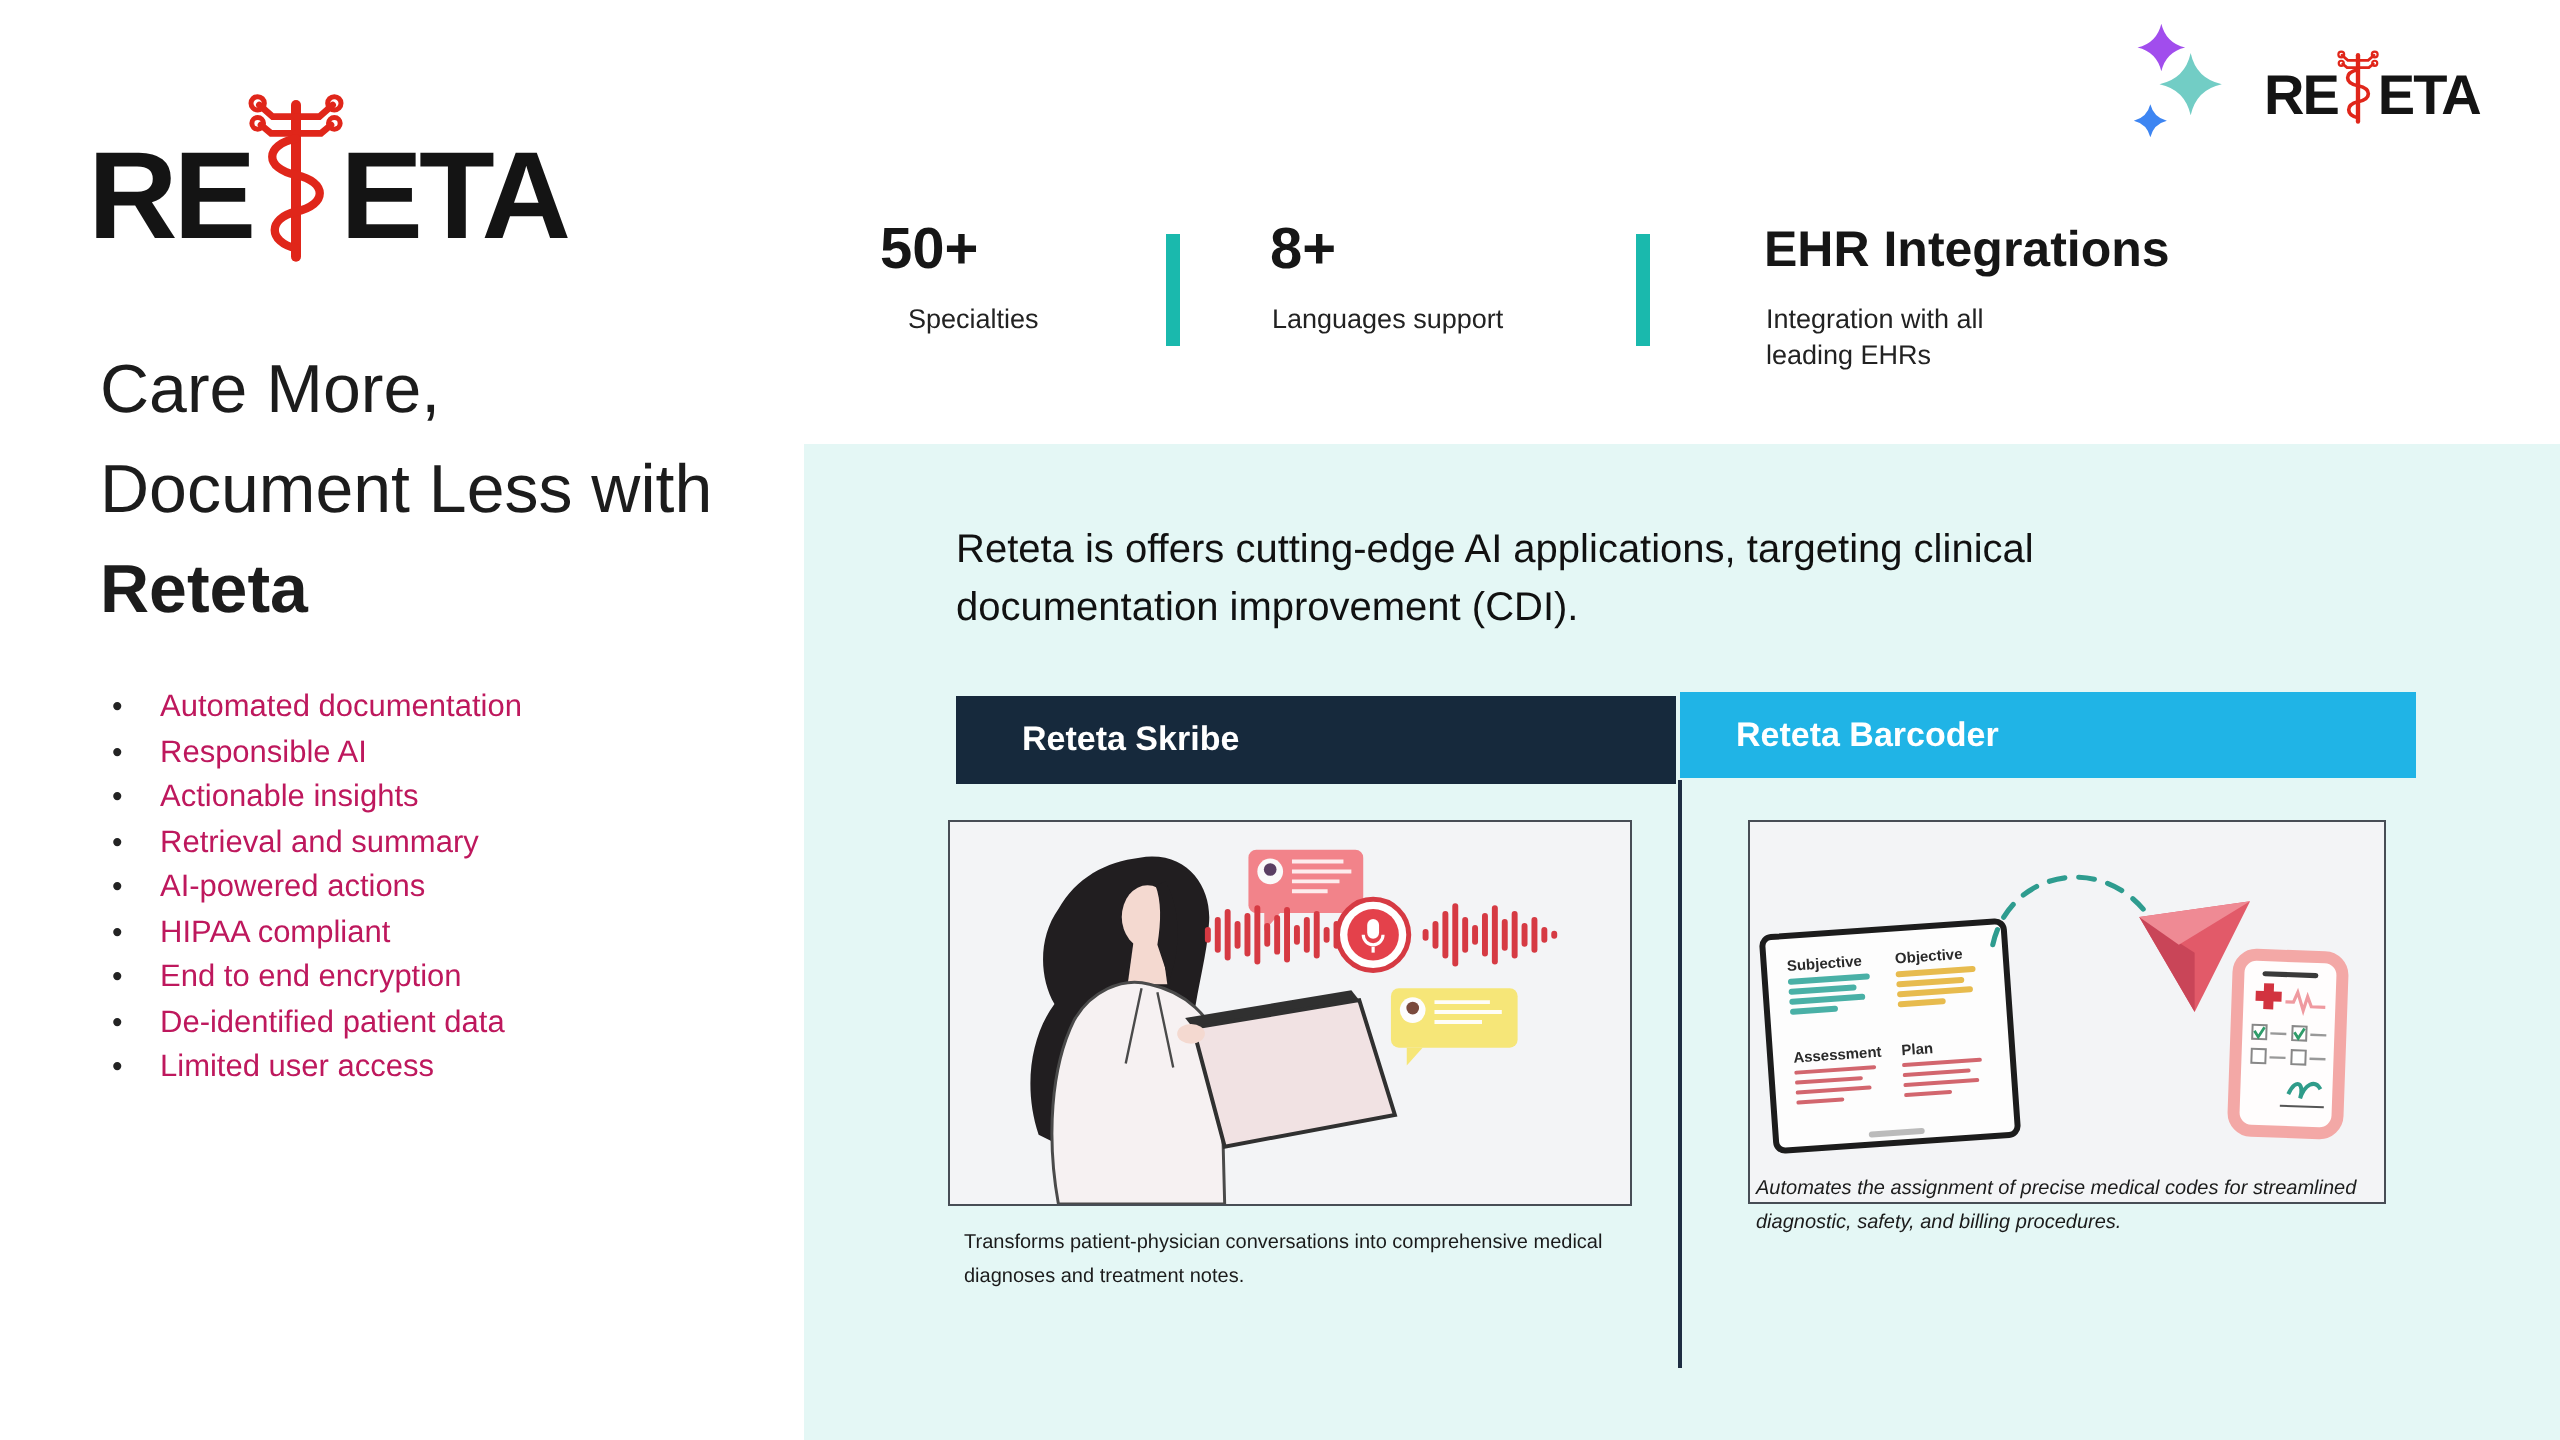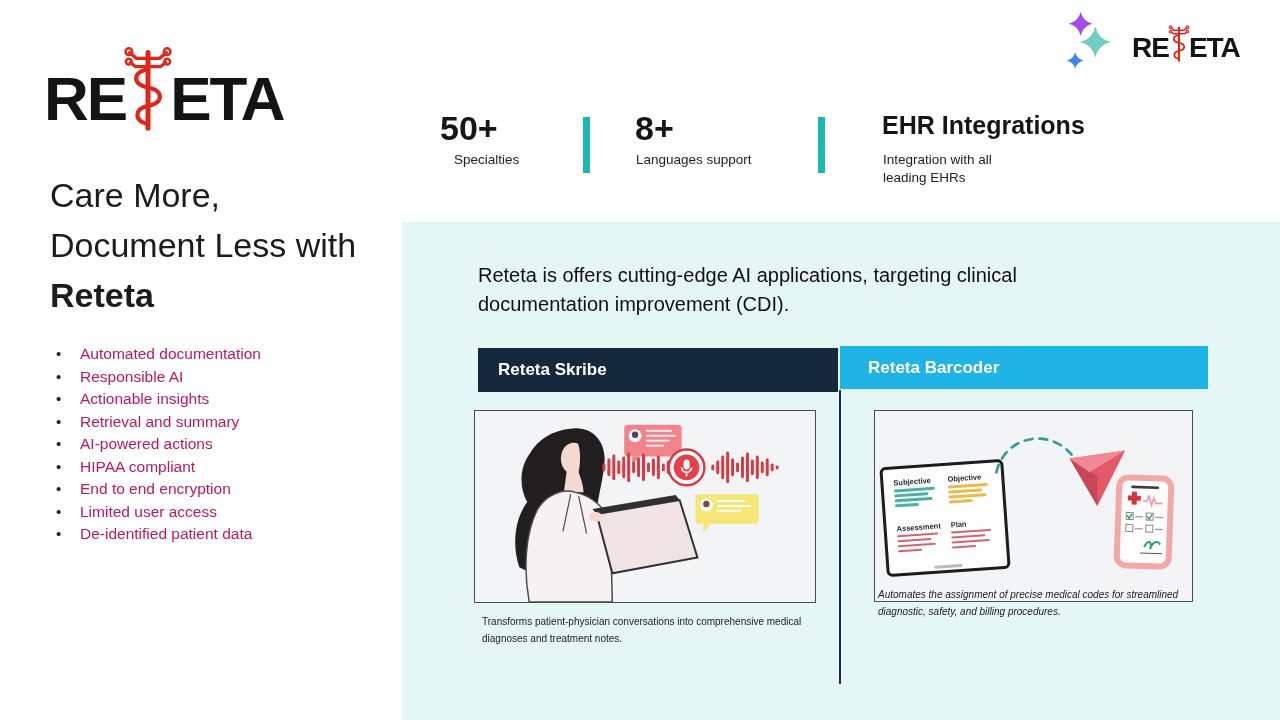--- a/index.html
+++ b/index.html
@@ -14,38 +14,38 @@
               font-size:62px; font-weight:700; letter-spacing:-2px; line-height:1; }
   .cad-big { width:50px; height:92px; margin:0 -3px -6px -3px; }
 
   
   .corner-logo { position:absolute; left:1060px; top:10px; display:flex; align-items:center; gap:16px; }
   .sparkles { width:56px; height:66px; }
   .corner-wordmark { display:flex; align-items:flex-end; font-size:28px; font-weight:700; letter-spacing:-1px; color:#141414; line-height:1; }
   .cad-small { width:22px; height:40px; margin:0 -1px -2px -1px; }
 
   
-  .stat-value { position:absolute; font-weight:700; color:#161616; font-size:34px; line-height:1; }
+  .stat-value { position:absolute; font-weight:700; color:#161616; font-size:29px; line-height:1; }
   .stat-value.wide { font-size:25px; }
   .stat-label { position:absolute; font-size:13.5px; color:#222; line-height:18px; }
   .stat-divider { position:absolute; width:7px; height:56px; background:#1ab9ad; }
 
   
   .headline { position:absolute; left:50px; top:170px; font-size:34px; line-height:50px; color:#1c1c1c; font-weight:400; }
   .headline .bold { font-weight:700; }
   .bullets { position:absolute; left:54px; top:346px; width:330px; list-style:none; }
   .bullets li { position:relative; padding-left:26px; font-size:15.5px; color:#be185d; margin-bottom:6.5px; line-height:16px; }
   .bullets li::before { content:"•"; position:absolute; left:2px; top:0; font-size:15px; color:#232323; }
 
   
   .intro { position:absolute; left:478px; top:261px; width:612px; font-size:20px; line-height:29px; color:#111; }
 
   
   .card-header { position:absolute; height:44px; display:flex; align-items:center; color:#fff; font-weight:700; font-size:17px; }
-  .card-header.dark { left:478px; top:348px; width:360px; background:#16293c; padding-left:20px; }
+  .card-header.dark { left:478px; top:348px; width:360px; background:#16293c; padding-left:33px; }
   .card-header.blue { left:840px; top:346px; width:368px; height:43px; background:#20b4e6; padding-left:28px; }
 
   .v-divider { position:absolute; left:839px; top:390px; width:2px; height:294px; background:#1d2d42; }
 
   
   .illus { position:absolute; background:#f3f4f6; border:1px solid #474d55; }
   .illus-left  { left:474px; top:410px; width:342px; height:193px; }
   .illus-right { left:874px; top:410px; width:319px; height:192px; overflow:hidden; }
   .illus svg.fill { position:absolute; inset:0; width:100%; height:100%; }
 
@@ -136,22 +136,22 @@
   </div>
 
   <ul class="bullets">
     <li>Automated documentation</li>
     <li>Responsible AI</li>
     <li>Actionable insights</li>
     <li>Retrieval and summary</li>
     <li>AI-powered actions</li>
     <li>HIPAA compliant</li>
     <li>End to end encryption</li>
+    <li>De-identified patient data</li>
     <li>Limited user access</li>
-    <li>De-identified patient data</li>
   </ul>
 
   <div class="intro">Reteta is offers cutting-edge AI applications, targeting clinical documentation improvement (CDI).</div>
 
   <div class="card-header dark">
     <span>Reteta Skribe</span>
   </div>
   <div class="card-header blue">
     <span>Reteta Barcoder</span>
   </div>

